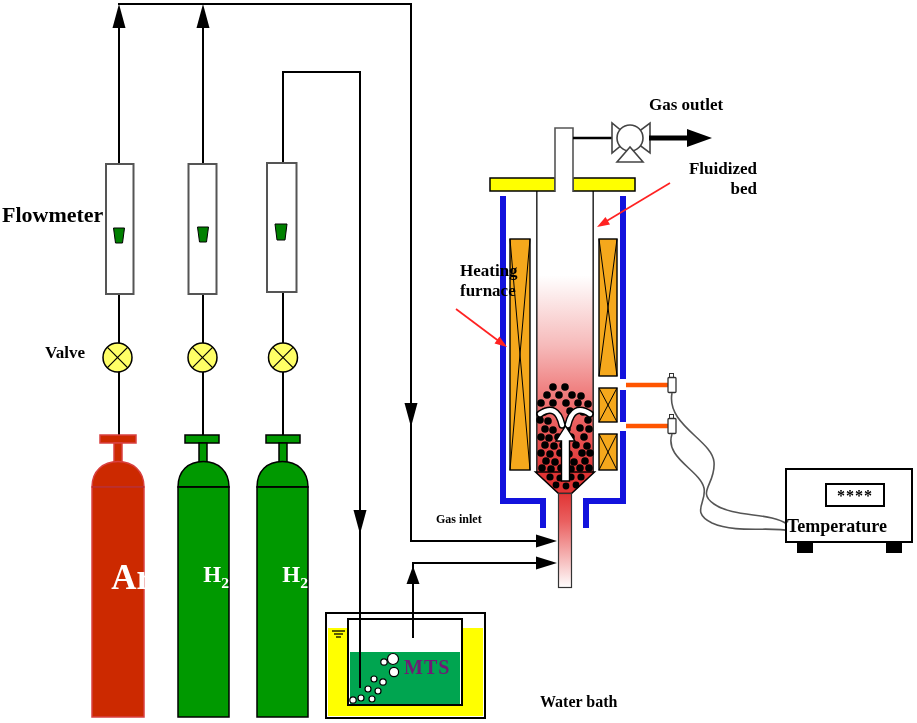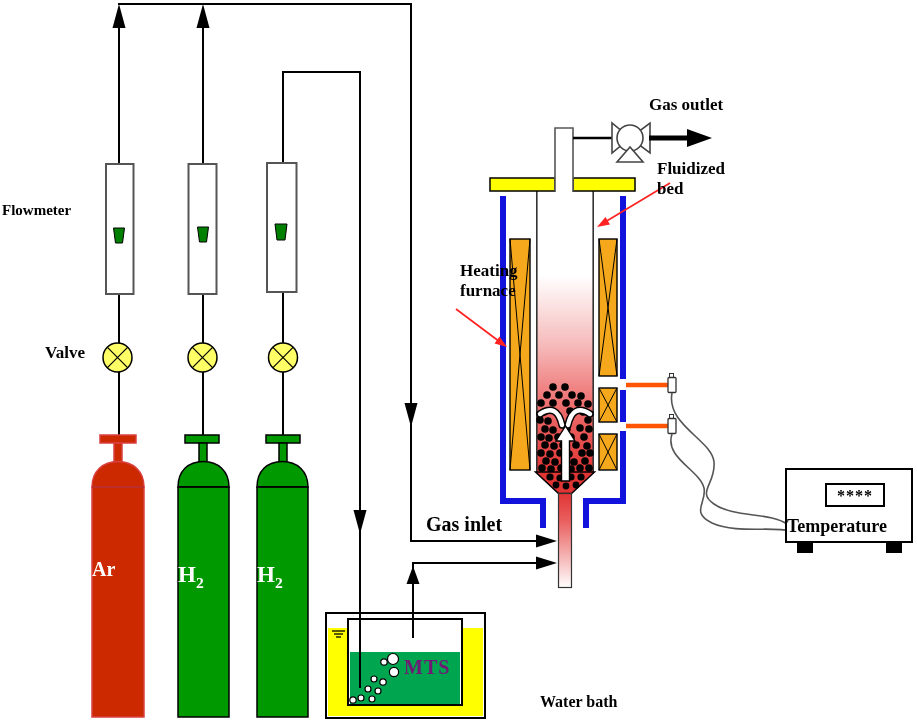--- a/index.html
+++ b/index.html
@@ -1,20 +1,20 @@
 <!DOCTYPE html>
 <html><head>
 <meta charset="utf-8">
 <style>
   html,body{margin:0;padding:0;background:#fff;}
   .canvas{position:relative;width:917px;height:723px;background:#fff;overflow:hidden;
           font-family:"Liberation Serif","DejaVu Serif",serif;font-weight:bold;color:#000;}
   svg.layer{position:absolute;left:0;top:0;}
   .label{position:absolute;font-weight:bold;white-space:nowrap;line-height:1.15;}
-  .label.center{text-align:left;white-space:normal;}
+  .label.center{text-align:right;white-space:normal;}
   sub{font-size:0.68em;}
   .temp-box{position:absolute;left:785px;top:468px;width:124px;height:71px;background:#fff;border:2px solid #000;}
   .temp-display{position:absolute;left:38px;top:13px;width:56px;height:20px;border:2px solid #000;
                 text-align:center;font-size:16px;line-height:22px;letter-spacing:1px;}
   .temp-label{position:absolute;bottom:4px;left:0;width:100%;text-align:left;font-size:18px;}
   .temp-foot{position:absolute;width:16px;height:12px;background:#000;top:541px;}
 </style>
 </head>
 <body>
 
@@ -259,36 +259,36 @@
   </g>
 
   <g>
     <line x1="456" y1="309" x2="500" y2="342" stroke="#ff2222" stroke-width="1.7"></line>
     <polygon points="507,347 494.5,343.5 499.5,336.5" fill="#ff2222"></polygon>
     <line x1="670" y1="183" x2="605" y2="222" stroke="#ff2222" stroke-width="1.7"></line>
     <polygon points="597,227 605.5,217 610,224.5" fill="#ff2222"></polygon>
   </g>
 </svg>
 
-<div class="label" style="left:2px;top:202px;font-size:15px;">Flowmeter</div>
+<div class="label" style="left:2px;top:202px;font-size:22px;">Flowmeter</div>
 <div class="label" style="left:45px;top:343px;font-size:17px;">Valve</div>
 <div class="label" style="left:649px;top:83px;font-size:17px;margin-top:12px;">Gas outlet</div>
 <div class="label center" style="left:657px;top:159px;width:100px;font-size:17px;line-height:20px;">
   <div>Fluidized</div>
   <div>bed</div>
 </div>
 <div class="label" style="left:418px;top:261px;font-size:17px;line-height:20px;margin-left:42px;">
   <div>Heating</div>
   <div>furnace</div>
 </div>
-<div class="label" style="left:426px;top:513px;font-size:20px;">Gas inlet</div>
+<div class="label" style="left:436px;top:513px;font-size:12px;">Gas inlet</div>
 <div class="label" style="left:496px;top:693px;font-size:16px;margin-left:44px;">Water bath</div>
 <div class="label" style="left:404px;top:656px;font-size:20px;color:#701a75;letter-spacing:1px;">MTS</div>
 
-<div class="label center" style="left:92px;top:558px;width:60px;font-size:20px;color:#fff;"><span>Ar</span><sub></sub></div>
+<div class="label center" style="left:92px;top:558px;width:60px;font-size:35px;color:#fff;"><span>Ar</span><sub></sub></div>
 <div class="label center" style="left:178px;top:562px;width:51px;font-size:23px;color:#fff;"><span>H</span><sub>2</sub></div>
 <div class="label center" style="left:257px;top:562px;width:51px;font-size:23px;color:#fff;"><span>H</span><sub>2</sub></div>
 
 <div class="temp-box">
   <div class="temp-display">****</div>
   <div class="temp-label">Temperature</div>
 </div>
 <div class="temp-foot" style="left:797px;"></div>
 <div class="temp-foot" style="left:886px;"></div>
 

